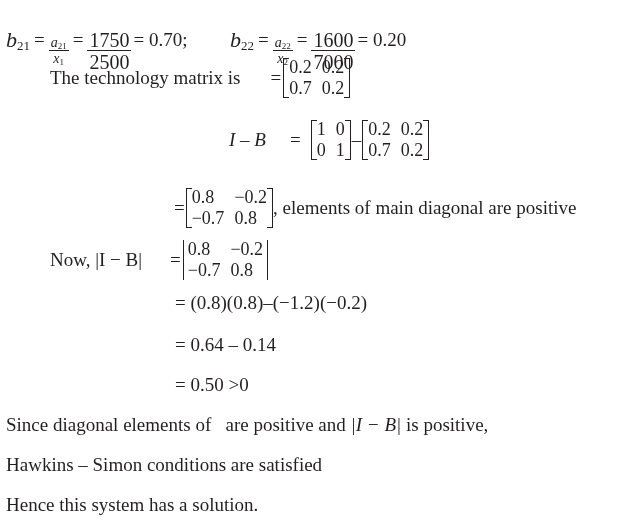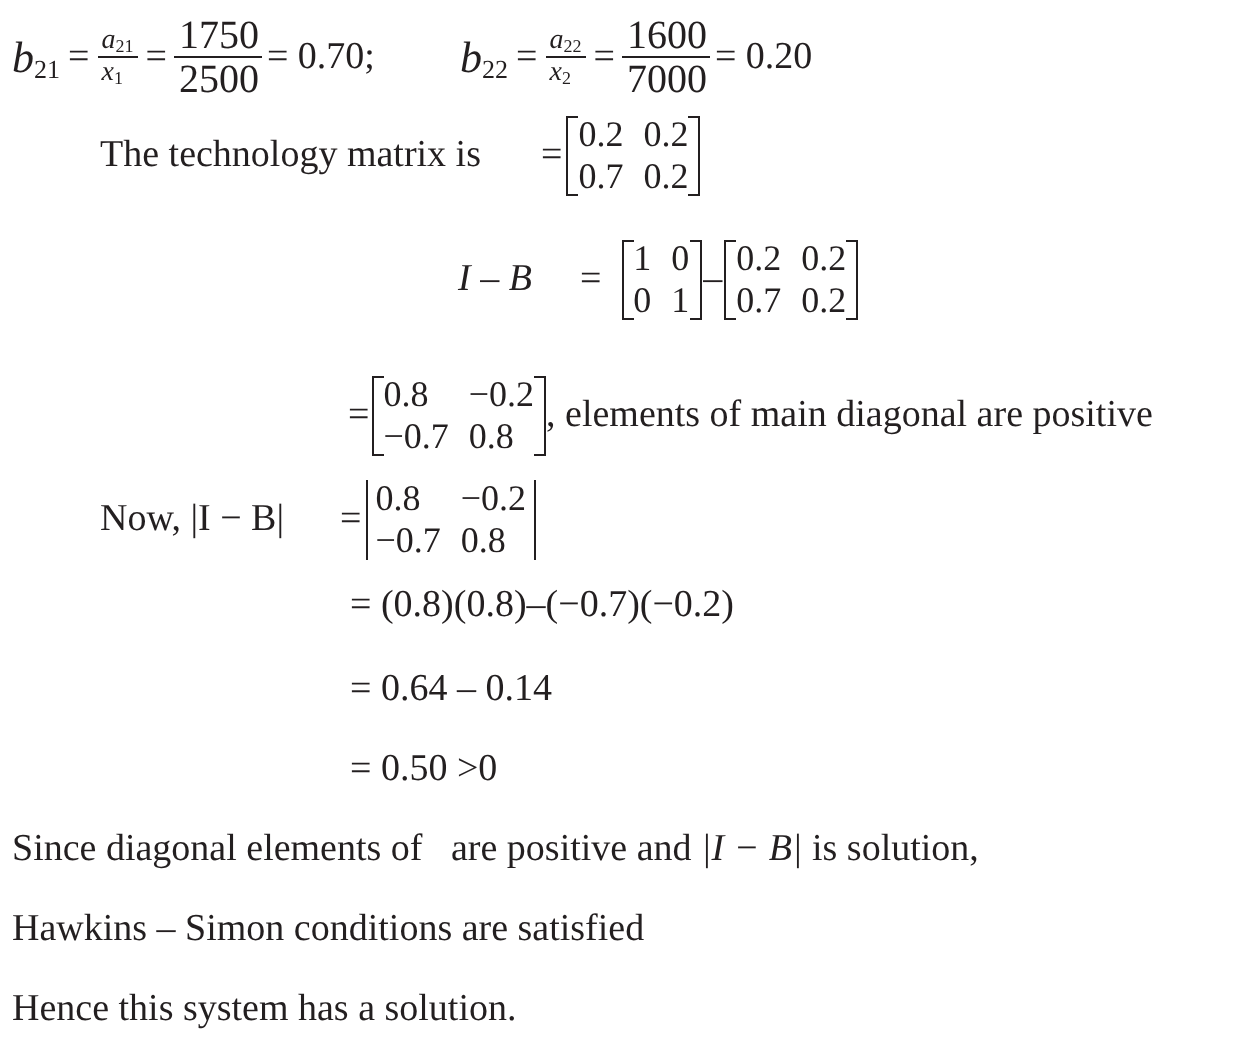--- a/index.html
+++ b/index.html
@@ -3,21 +3,21 @@
 <meta charset="utf-8">
 <style>
   html, body { margin:0; padding:0; background:#ffffff; }
   body {
     width:624px; height:526px; position:relative; overflow:hidden;
     font-family: "Liberation Serif", "DejaVu Serif", serif;
     color:#231f20; font-size:19px;
   }
   .abs { position:absolute; white-space:nowrap; }
   .it { font-style:italic; }
-  .frac { display:inline-flex; flex-direction:column; vertical-align:middle; line-height:1; }
+  .frac { display:inline-flex; flex-direction:column; align-items:center; vertical-align:middle; line-height:1;margin-top:22px; }
   .frac .num { padding:0 2px; border-bottom:1.3px solid #231f20; }
   .frac .den { padding:1px 2px 0; }
   .frac.small { font-size:14px; }
   .frac.big { font-size:20px; }
   .sub { font-size:13px; position:relative; top:6px; }
   .tiny-sub { font-size:9px; position:relative; top:2px; font-style:normal; }
   .row { display:flex; align-items:center; }
   .mat {
     display:inline-grid; grid-template-columns:auto auto; column-gap:10px; row-gap:0;
     position:relative; padding:0 6px; line-height:21px; font-size:18px;
@@ -115,21 +115,21 @@
   <span>Now, |I − B|</span>
   <span style="margin-left:28px; margin-right:1px;">=</span>
   <span class="mat det right-align">
     <span>0.8</span>
       <span>−0.2</span>
     <span>−0.7</span>
       <span>0.8</span>
   </span>
 </div>
 
-<div class="abs" style="left:175px; top:292px;">= (0.8)(0.8)–(−0.7)(−0.2)</div>
+<div class="abs" style="left:175px; top:292px;">= (0.8)(0.8)–(−1.2)(−0.2)</div>
 <div class="abs" style="left:175px; top:334px;">= 0.64 – 0.14</div>
 <div class="abs" style="left:175px; top:374px;text-align:right;">= 0.50 &gt;0</div>
 
 <div class="abs" style="left:6px; top:414px;">
-  <span style="white-space:pre;">Since diagonal elements of   are positive and </span><span class="it">|I − B|</span><span> is solution,</span>
+  <span style="white-space:pre;">Since diagonal elements of   are positive and </span><span class="it">|I − B|</span><span> is positive,</span>
 </div>
 <div class="abs" style="left:6px; top:454px;">Hawkins – Simon conditions are satisfied</div>
 <div class="abs" style="left:6px; top:494px;text-align:center;">Hence this system has a solution.</div>
 
 </body></html>

